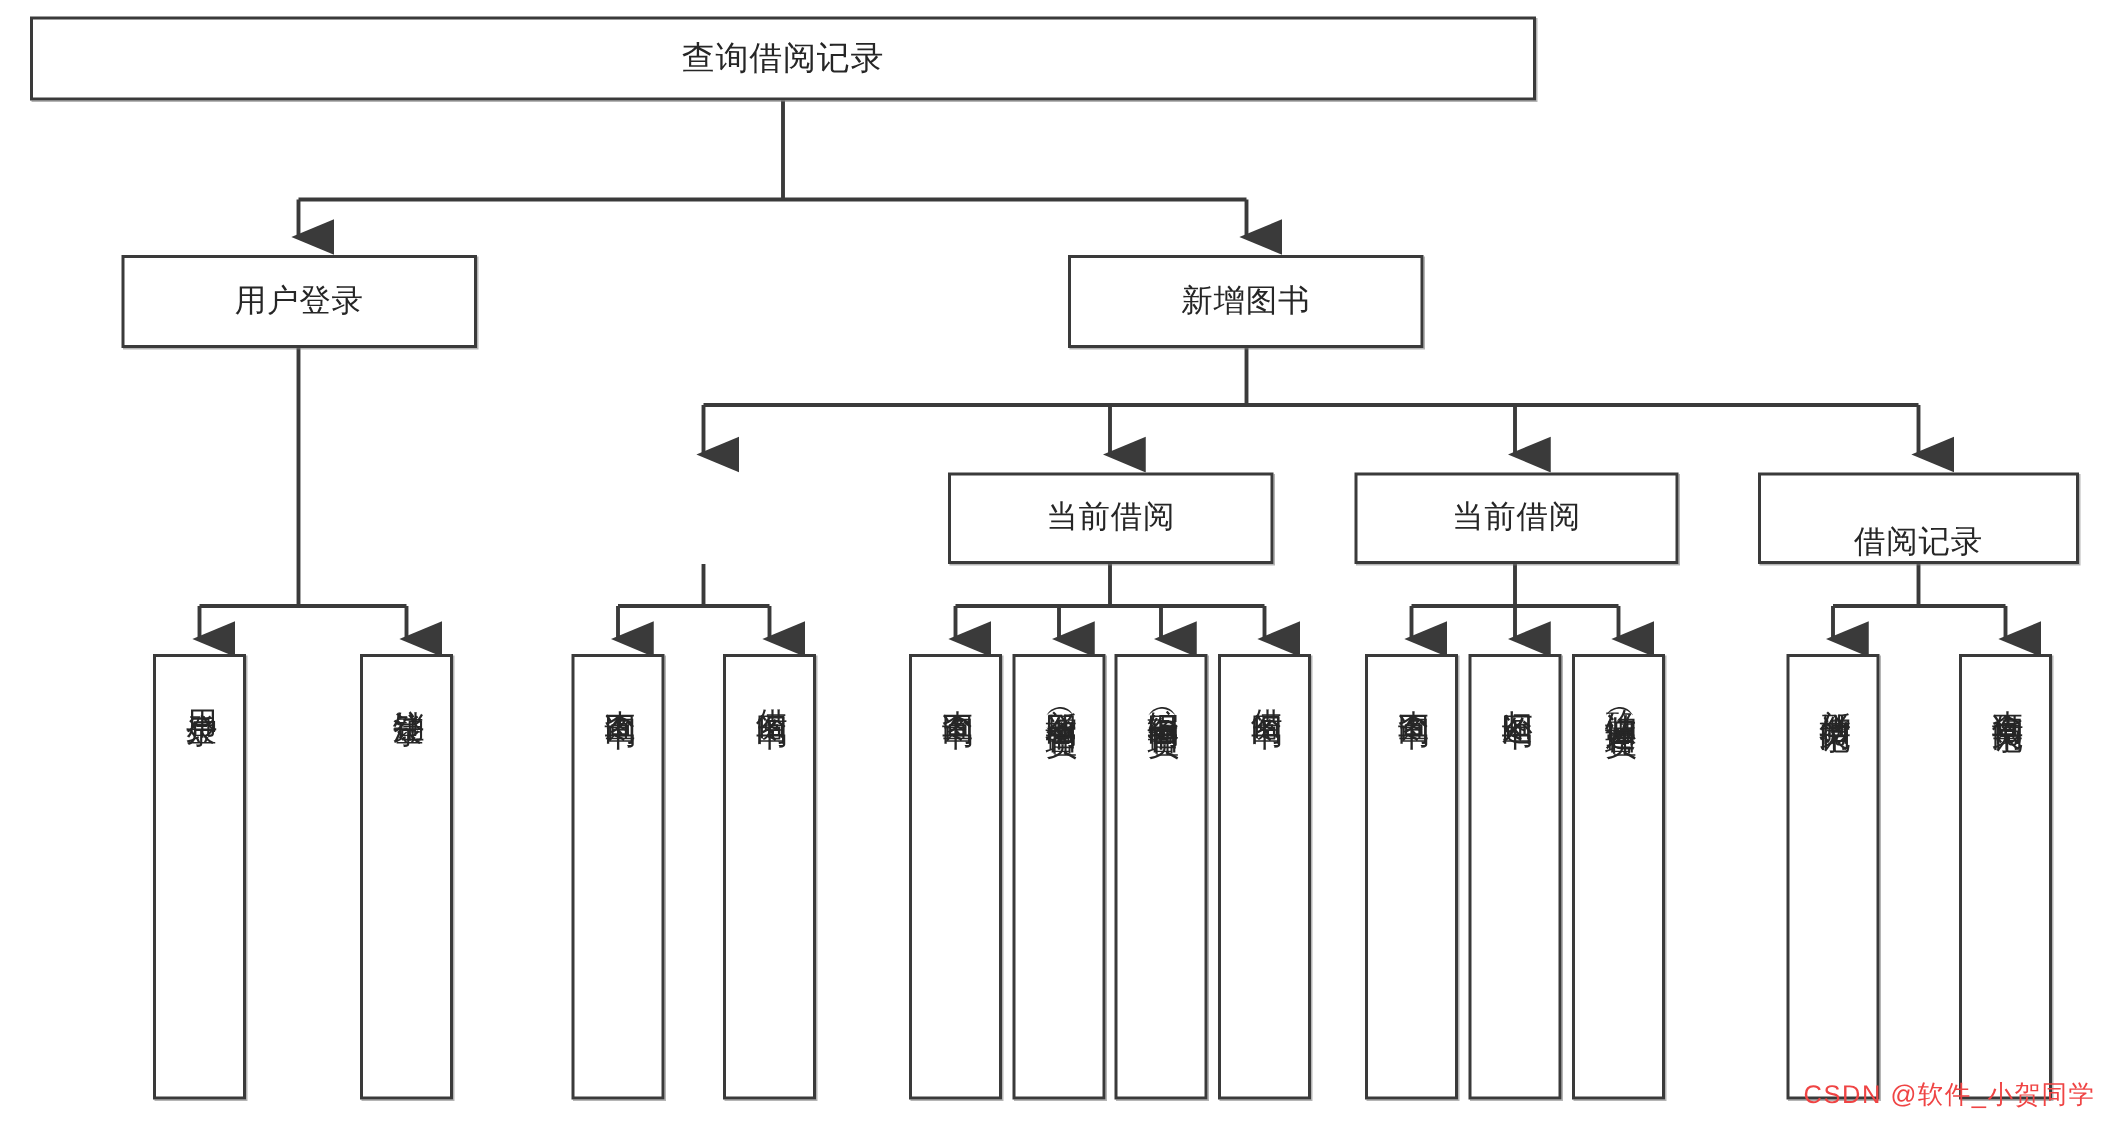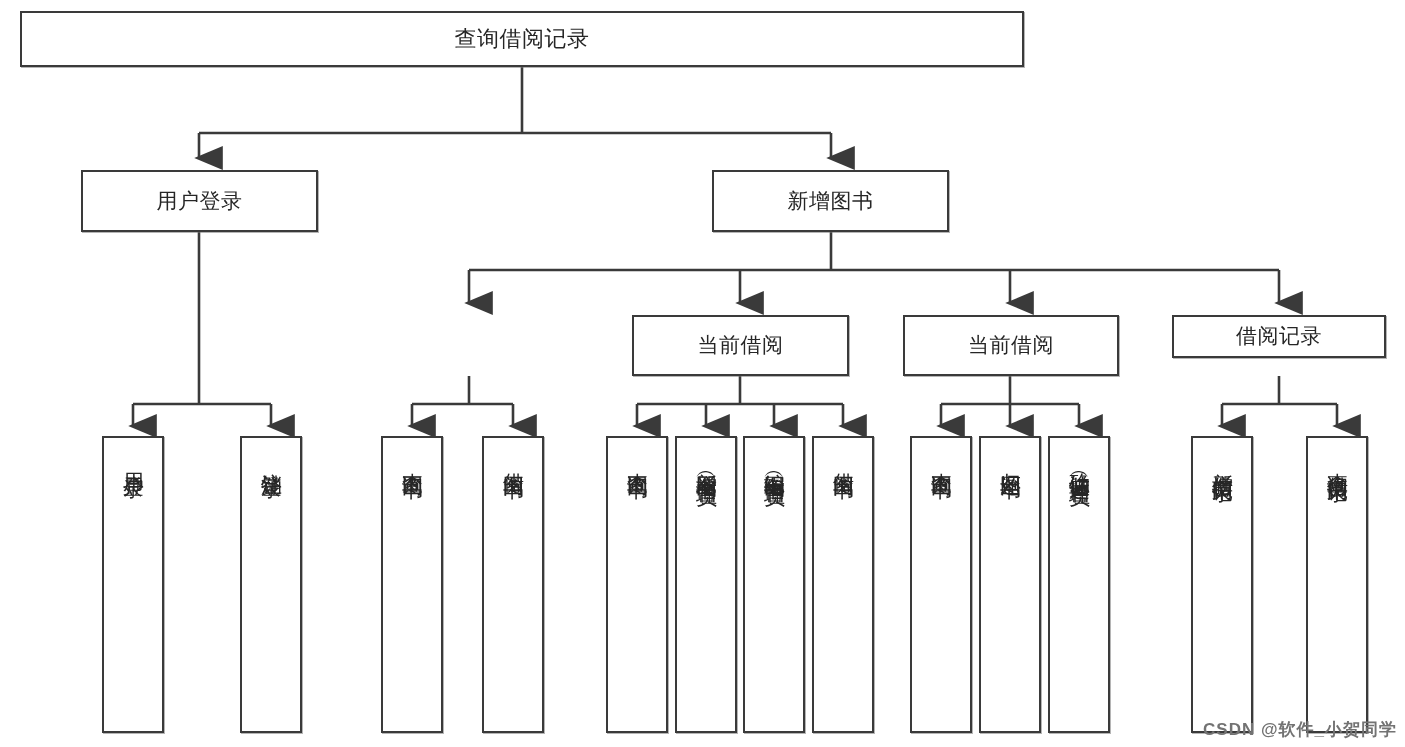--- a/index.html
+++ b/index.html
@@ -43,24 +43,23 @@
     line-height:1.28;
     letter-spacing:2px;
     white-space:normal;
     max-height:270px;
   }
   .connectors{position:absolute;left:0;top:0;width:1405px;height:747px;pointer-events:none;}
   .watermark{
     position:absolute;
     right:8px;bottom:6px;
     font-size:17px;
-    color:#737373;
+    color:#ef4444;
     letter-spacing:1px;
     white-space:nowrap;
-    font-weight:bold;
   }
 </style>
 </head>
 <body>
 
 <div id="diagram">
 
   <svg class="connectors" viewBox="0 0 1405 747" width="1405" height="747" xmlns="http://www.w3.org/2000/svg">
     <defs>
       <marker id="arrow" viewBox="0 0 12 12" refX="6" refY="10" markerWidth="11" markerHeight="11" orient="auto-start-reverse">
@@ -122,21 +121,21 @@
   <div class="node" style="left:712px;top:170px;width:237px;height:62px;">
     <span class="label">新增图书</span>
   </div>
 
   <div class="node" style="left:632px;top:315px;width:217px;height:61px;">
     <span class="label">当前借阅</span>
   </div>
   <div class="node" style="left:903px;top:315px;width:216px;height:61px;">
     <span class="label">当前借阅</span>
   </div>
-  <div class="node" style="left:1172px;top:315px;width:214px;height:43px;">
+  <div class="node" style="left:1172px;top:315px;width:214px;height:61px;align-items:flex-end;">
     <span class="label">借阅记录</span>
   </div>
 
   <div class="node leaf" style="left:102px;top:436px;width:62px;height:297px;">
     <span class="label">用户登录</span>
   </div>
   <div class="node leaf" style="left:240px;top:436px;width:62px;height:297px;">
     <span class="label">注销登录</span>
   </div>
 

